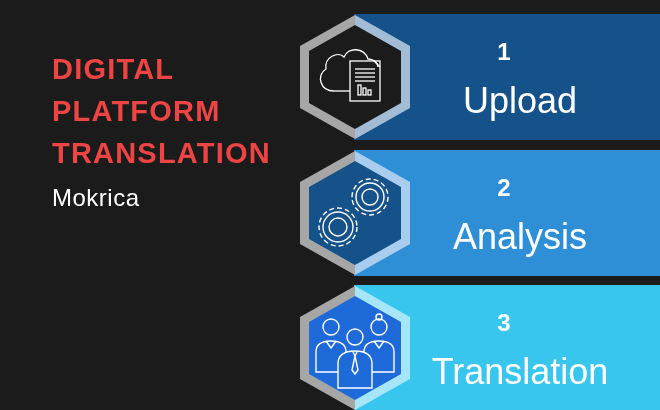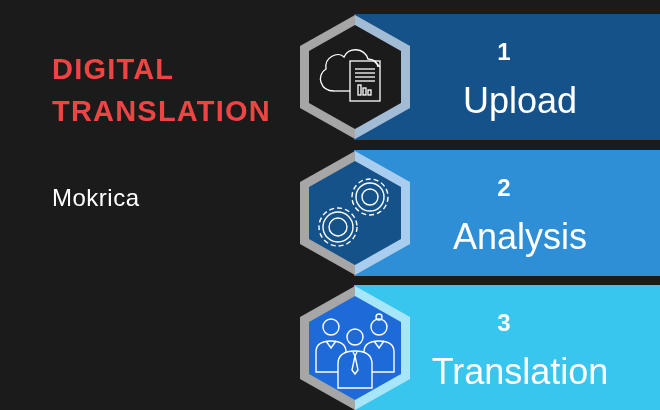--- a/index.html
+++ b/index.html
@@ -10,20 +10,21 @@
   .panel .num { position:absolute; left:0; width:300px; text-align:center; top:24px; color:#fff; font-weight:bold; font-size:24px; }
   .panel .label { position:absolute; left:16px; width:300px; text-align:center; top:66px; color:#fff; font-size:36px; }
   .hex { position:absolute; left:298px; width:114px; height:128px; }
   .hex svg { width:100%; height:100%; display:block; }
 </style>
 </head>
 <body>
 
 <div class="title">
   <div>DIGITAL</div>
+  <div>PLATFORM</div>
   <div>TRANSLATION</div>
 </div>
 <div class="subtitle">Mokrica</div>
 
 <div class="panel" style="top:14px;background:#16528a;">
   <div class="num">1</div>
   <div class="label">Upload</div>
 </div>
 <div class="hex" style="top:13px;">
   <svg viewBox="0 0 114 128">

